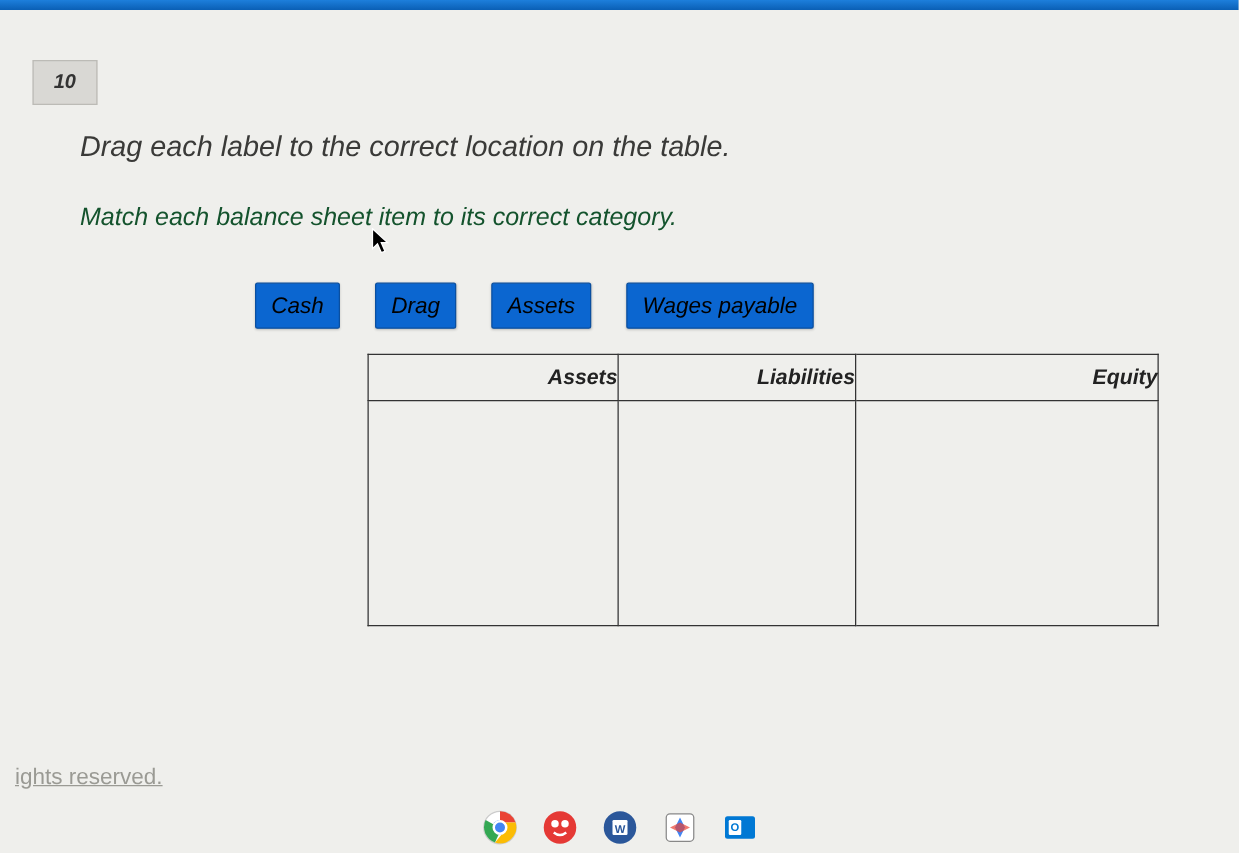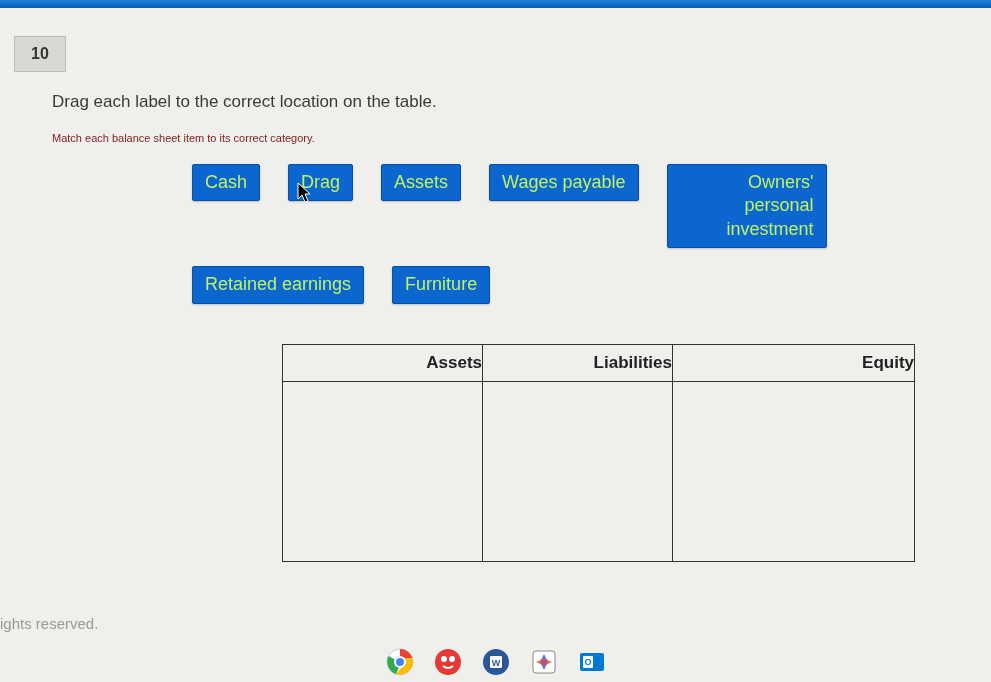--- a/index.html
+++ b/index.html
@@ -9,68 +9,69 @@
       width: 991px;
       height: 682px;
       overflow: hidden;
       position: relative;
     }
     .top-bar {
       height: 8px;
       background: linear-gradient(#1d7fdc, #0a5fb5);
     }
     .content-area {
-      padding: 4px;
+      padding: 16px;
+      font-style: italic;
     }
     .question-number-tab {
       display: inline-block;
       background: #d9d8d4;
       border: 1px solid #bcbbb6;
       padding: 8px 16px;
       font-size: 16px;
       font-weight: bold;
       color: #333;
       margin-top: 24px;
       margin-left: 10px;
     }
     .question-body {
       padding: 20px 48px 0 48px;
     }
     .instr1 {
-      font-size: 17px;
+      font-size: 23px;
       color: #3a3a38;
-      margin-bottom: 20px;
+      margin-bottom: 32px;
     }
     .instr2 {
-      font-size: 11px;
-      color: #7f1d1d;
-      margin-bottom: 20px;
+      font-size: 20px;
+      color: #14532d;
+      margin-bottom: 40px;
     }
     .tiles-row {
       display: flex;
       gap: 28px;
       flex-wrap: wrap;
       margin-left: 140px;
       margin-bottom: 18px;
       align-items: flex-start;
     }
     .tiles-row2 {
       display: flex;
       gap: 28px;
       margin-left: 140px;
       margin-bottom: 40px;
     }
     .tile {
       background: #0b66d0;
-      color: #bef264;
+      color: #000000;
       border: 1px solid #0a4fa0;
       border-radius: 2px;
       padding: 6px 12px;
       font-size: 18px;
-      text-align: right;
+      text-align: center;
       cursor: grab;
       line-height: 1.3;
       box-shadow: 0 1px 2px rgba(0,0,0,.2);
     }
     .tile.multi {
       max-width: 160px;
     }
     .table-wrap {
       margin-left: 230px;
       margin-top: 20px;
@@ -93,22 +94,23 @@
       vertical-align: top;
     }
     .col-assets { width: 200px; }
     .col-liab { width: 190px; }
     .col-equity { width: 242px; margin-left: 12px; }
     .footer-note {
       position: absolute;
       left: 0;
       bottom: 50px;
       color: #9a9a94;
-      font-size: 15px;
-      padding-left: 0;
+      font-size: 18px;
+      padding-left: 12px;
+      text-decoration: underline;
     }
     .taskbar {
       position: absolute;
       bottom: 0;
       left: 0;
       right: 0;
       height: 40px;
       display: flex;
       justify-content: center;
       align-items: center;
@@ -140,27 +142,22 @@
 
   <div class="question-body">
     <p class="instr1">Drag each label to the correct location on the table.</p>
     <p class="instr2">Match each balance sheet item to its correct category.</p>
 
     <div class="tiles-row">
       <div class="tile">Cash</div>
       <div class="tile">Drag</div>
       <div class="tile">Assets</div>
       <div class="tile">Wages payable</div>
-      <div class="tile multi">Owners' personal investment</div>
     </div>
 
-    <div class="tiles-row2">
-      <div class="tile">Retained earnings</div>
-      <div class="tile">Furniture</div>
-    </div>
 
     <div class="table-wrap">
       <table class="drop-table">
         <thead>
           <tr>
             <th class="col-assets">Assets</th>
             <th class="col-liab">Liabilities</th>
             <th class="col-equity">Equity</th>
           </tr>
         </thead>

